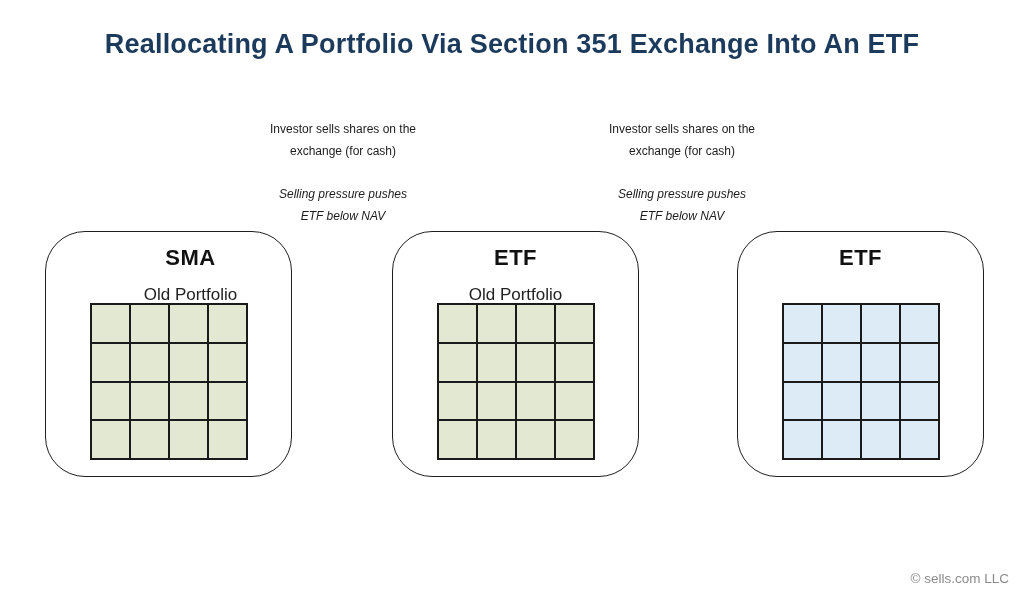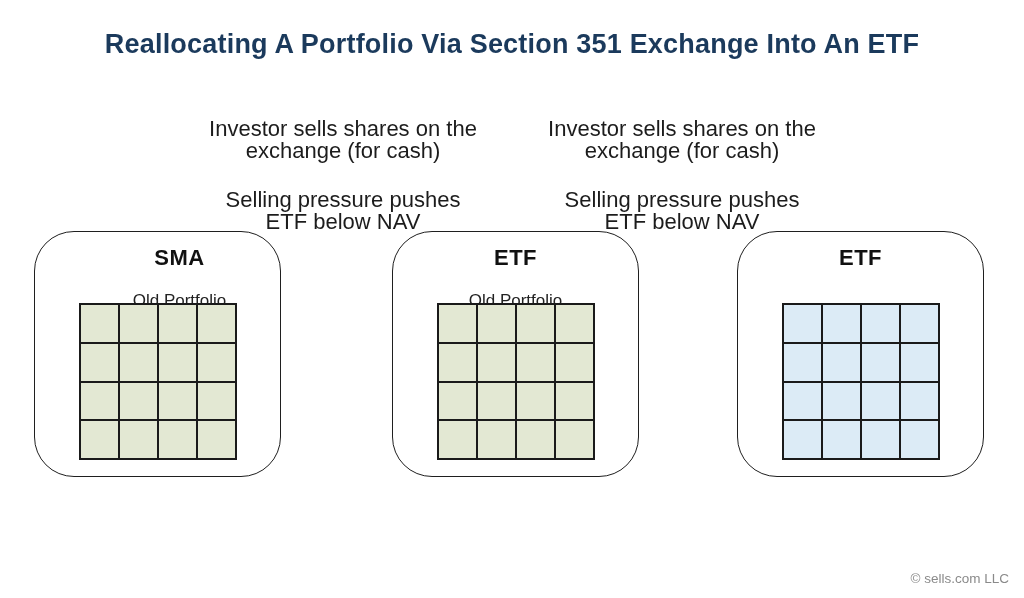--- a/index.html
+++ b/index.html
@@ -19,51 +19,51 @@
     text-align: center;
     font-size: 27px;
     font-weight: 700;
     letter-spacing: 0.2px;
   }
   .annotation {
     position: absolute;
     top: 118px;
     width: 320px;
     text-align: center;
-    font-size: 22px;
+    font-size: 12px;
     line-height: 22px;
     color: #1c1c1c;
   }
   .annotation-1 { left: 183px; }
   .annotation-2 { left: 522px; }
-  .annotation .para + .para { margin-top: 27px; }
+  .annotation .para + .para { margin-top: 21px; font-style: italic; }
 
   .box {
     position: absolute;
     top: 231px;
     width: 247px;
     height: 246px;
     border: 1.5px solid #1f1f1f;
     border-radius: 40px;
     background: #ffffff;
     text-align: center;
     box-sizing: border-box;
   }
-  .box-1 { left: 34px; padding-left: 44px; }
+  .box-1 { left: 45px; padding-left: 44px; }
   .box-2 { left: 392px; }
   .box-3 { left: 737px; }
   .box-title {
     margin-top: 13px;
     font-size: 22px;
     font-weight: 700;
     color: #111111;
     letter-spacing: 0.5px;
   }
   .box-subtitle {
-    margin-top: 20px;
+    margin-top: 14px;
     font-size: 17px;
     color: #222222;
   }
   .grid {
     position: absolute;
     left: 50%;
     transform: translateX(-50%);
     top: 71px;
     width: 156px;
     height: 155px;

